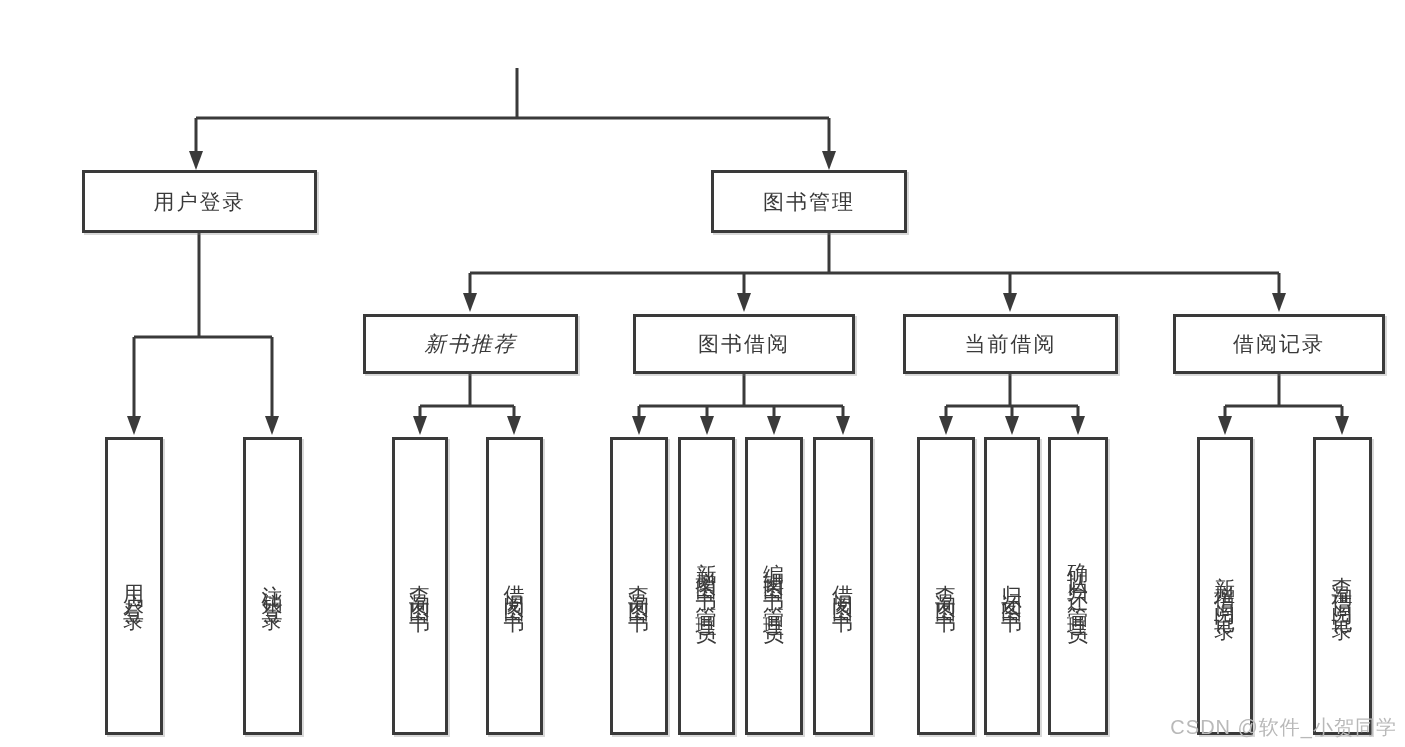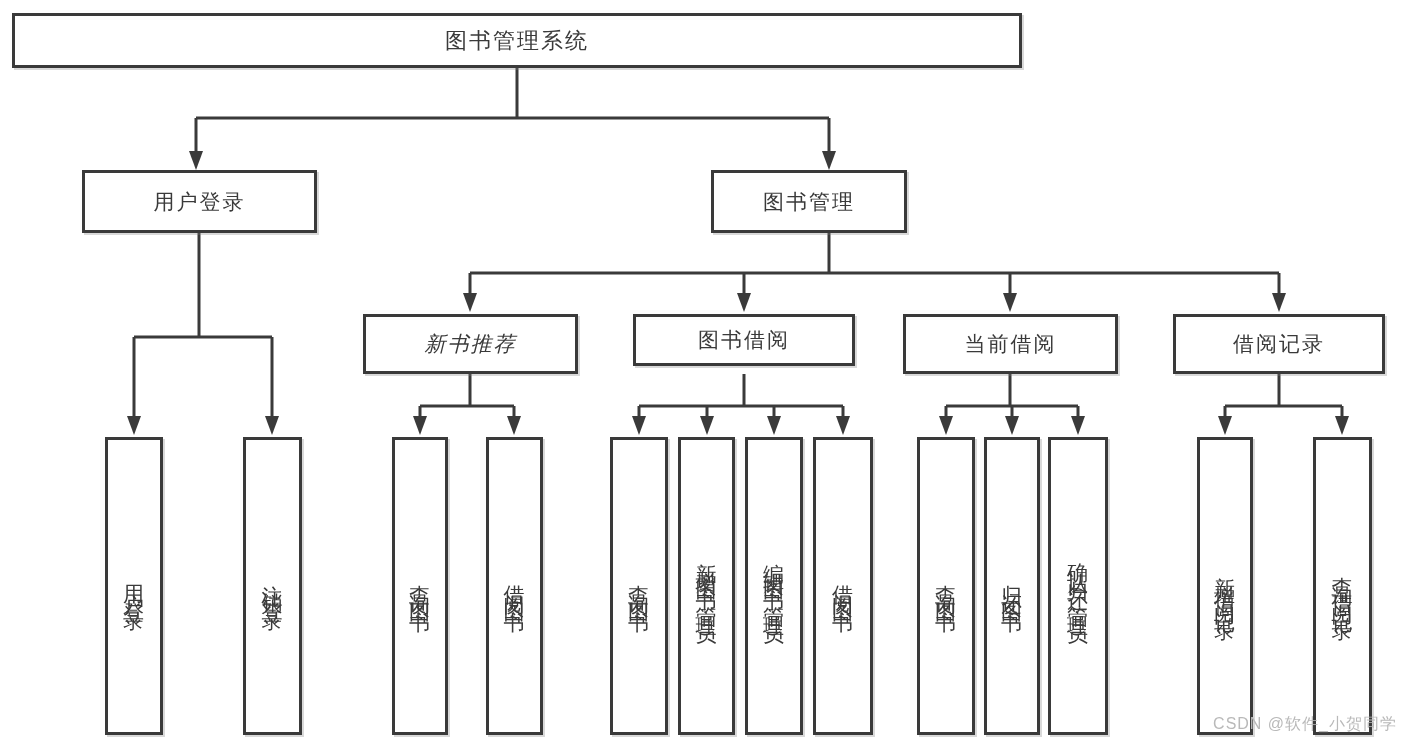--- a/index.html
+++ b/index.html
@@ -55,21 +55,21 @@
     letter-spacing: 0.42em;
     font-size: 21px;
     line-height: 1;
     color: #3a3a3a;
     white-space: nowrap;
   }
   #watermark {
     position: absolute;
     right: 8px;
     top: 714px;
-    font-size: 16px;
+    font-size: 20px;
     color: #b9b9b9;
     letter-spacing: 1px;
     white-space: nowrap;
   }
   .stroke {
     stroke: #3a3a3a;
     stroke-width: 3;
     fill: none;
   }
   .head {
@@ -125,35 +125,32 @@
       <polygon class="head" points="1071,416 1085,416 1078,435"></polygon>
     </g>
 
     <g>
       <path class="stroke" d="M1279 374 V406 M1225 406 H1342 M1225 406 V418 M1342 406 V418"></path>
       <polygon class="head" points="1218,416 1232,416 1225,435"></polygon>
       <polygon class="head" points="1335,416 1349,416 1342,435"></polygon>
     </g>
   </svg>
 
-  <div class="hbox root-box" style="left:12px; top:13px; width:1010px; height:55px;">
-    <span>图书管理系统</span>
-  </div>
 
   <div class="hbox" style="left:82px; top:170px; width:235px; height:63px;">
     <span>用户登录</span>
   </div>
   <div class="hbox" style="left:711px; top:170px; width:196px; height:63px;">
     <span>图书管理</span>
   </div>
 
   <div class="hbox" style="left:363px; top:314px; width:215px; height:60px;font-style:italic;">
     <span>新书推荐</span>
   </div>
-  <div class="hbox" style="left:633px; top:314px; width:222px; height:52px;">
+  <div class="hbox" style="left:633px; top:314px; width:222px; height:60px;">
     <span>图书借阅</span>
   </div>
   <div class="hbox" style="left:903px; top:314px; width:215px; height:60px;">
     <span>当前借阅</span>
   </div>
   <div class="hbox" style="left:1173px; top:314px; width:212px; height:60px;">
     <span>借阅记录</span>
   </div>
 
   <div class="leaf" style="left:105px; width:58px;">

